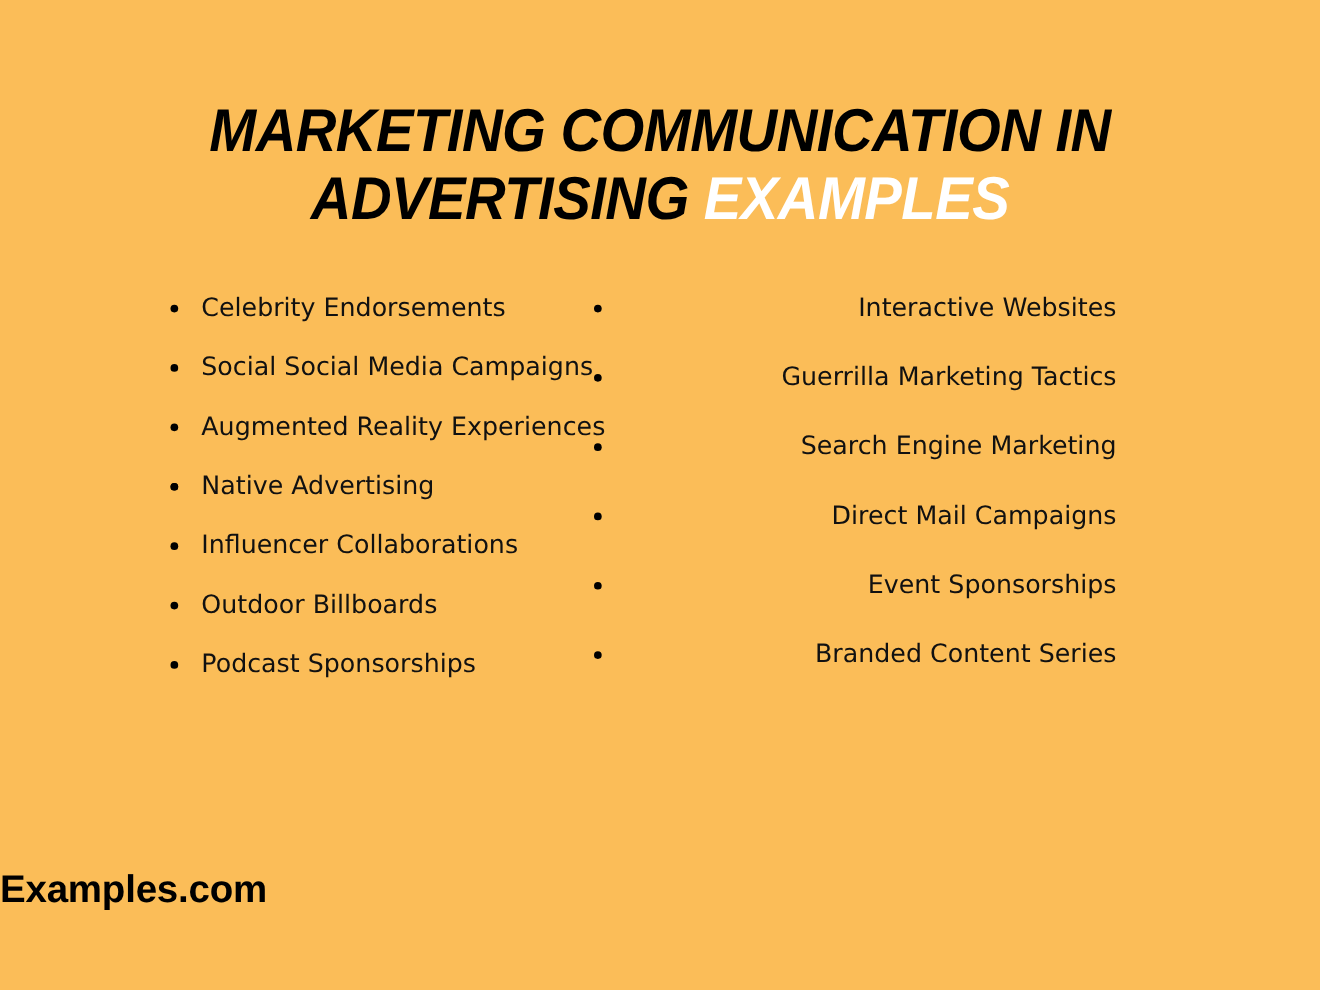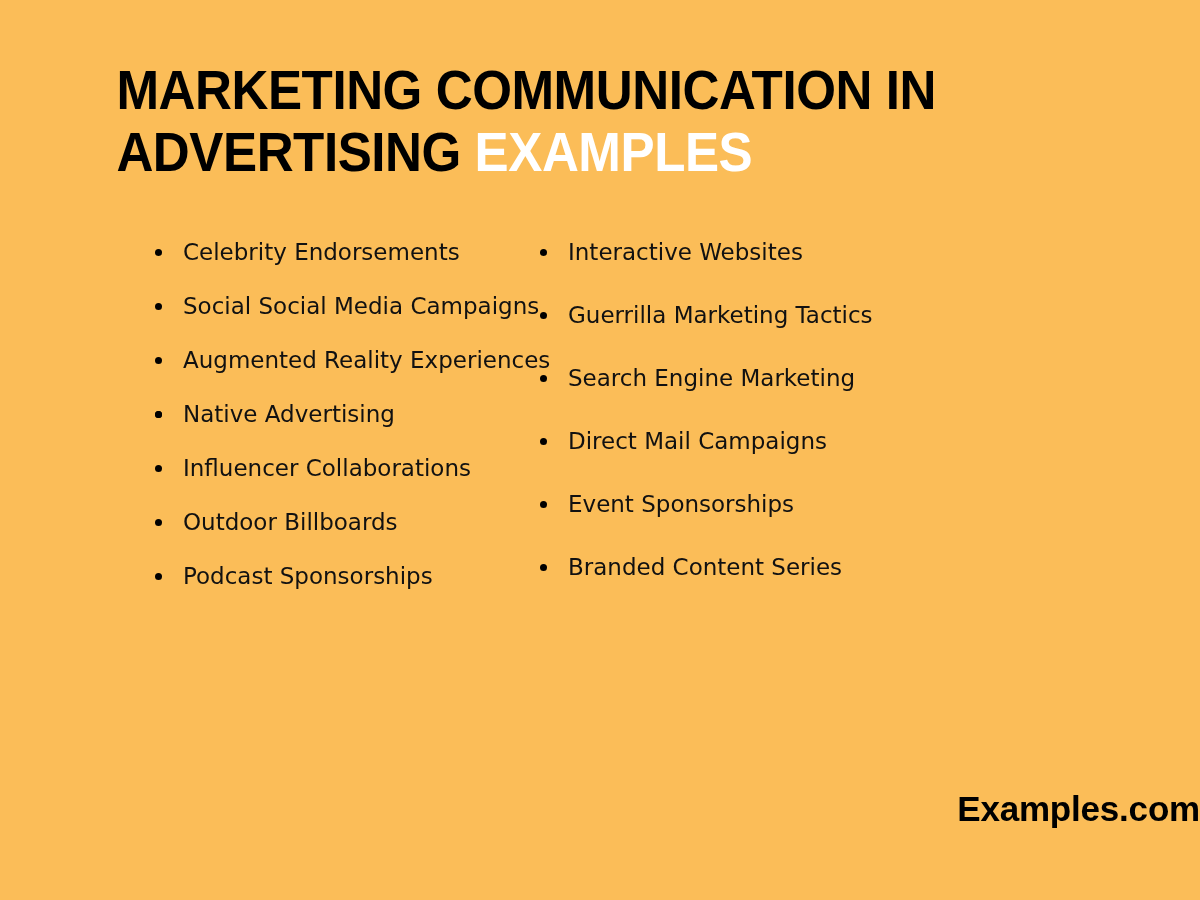--- a/index.html
+++ b/index.html
@@ -22,23 +22,24 @@
     width: 1200px;
     height: 900px;
     box-sizing: border-box;
     background: #FBBD58;
     display: flex;
     flex-direction: column;
   }
 
   
   .title-block {
-    margin-top: 60px;
+    margin-top: 88px;
     padding: 0 80px;
-    text-align: left;
+    text-align: center;
+    font-style: italic;
   }
 
   .title-line {
     font-family: "Liberation Sans", sans-serif;
     font-weight: 700;
     font-size: 55px;
     line-height: 60px;
     letter-spacing: -0.5px;
     text-transform: uppercase;
     color: #000000;
@@ -94,20 +95,21 @@
     font-weight: 400;
     white-space: nowrap;
   }
 
   .column-left .item {
     margin-bottom: 26px;
   }
 
   .column-right .item {
     margin-bottom: 35px;
+    text-align: right;
   }
 
   .column-left .item:last-child,
   .column-right .item:last-child {
     margin-bottom: 0;
   }
 
   .bullet {
     position: absolute;
     left: 0;
@@ -117,21 +119,21 @@
     border-radius: 50%;
     background: #000000;
   }
 
   
   .footer {
     position: absolute;
     left: 0;
     right: 0;
     top: 788px;
-    text-align: right;
+    text-align: left;
   }
 
   .brand {
     display: inline-block;
     font-family: "Liberation Sans", sans-serif;
     font-weight: 700;
     font-size: 35px;
     line-height: 42px;
     letter-spacing: -0.2px;
     color: #000000;

